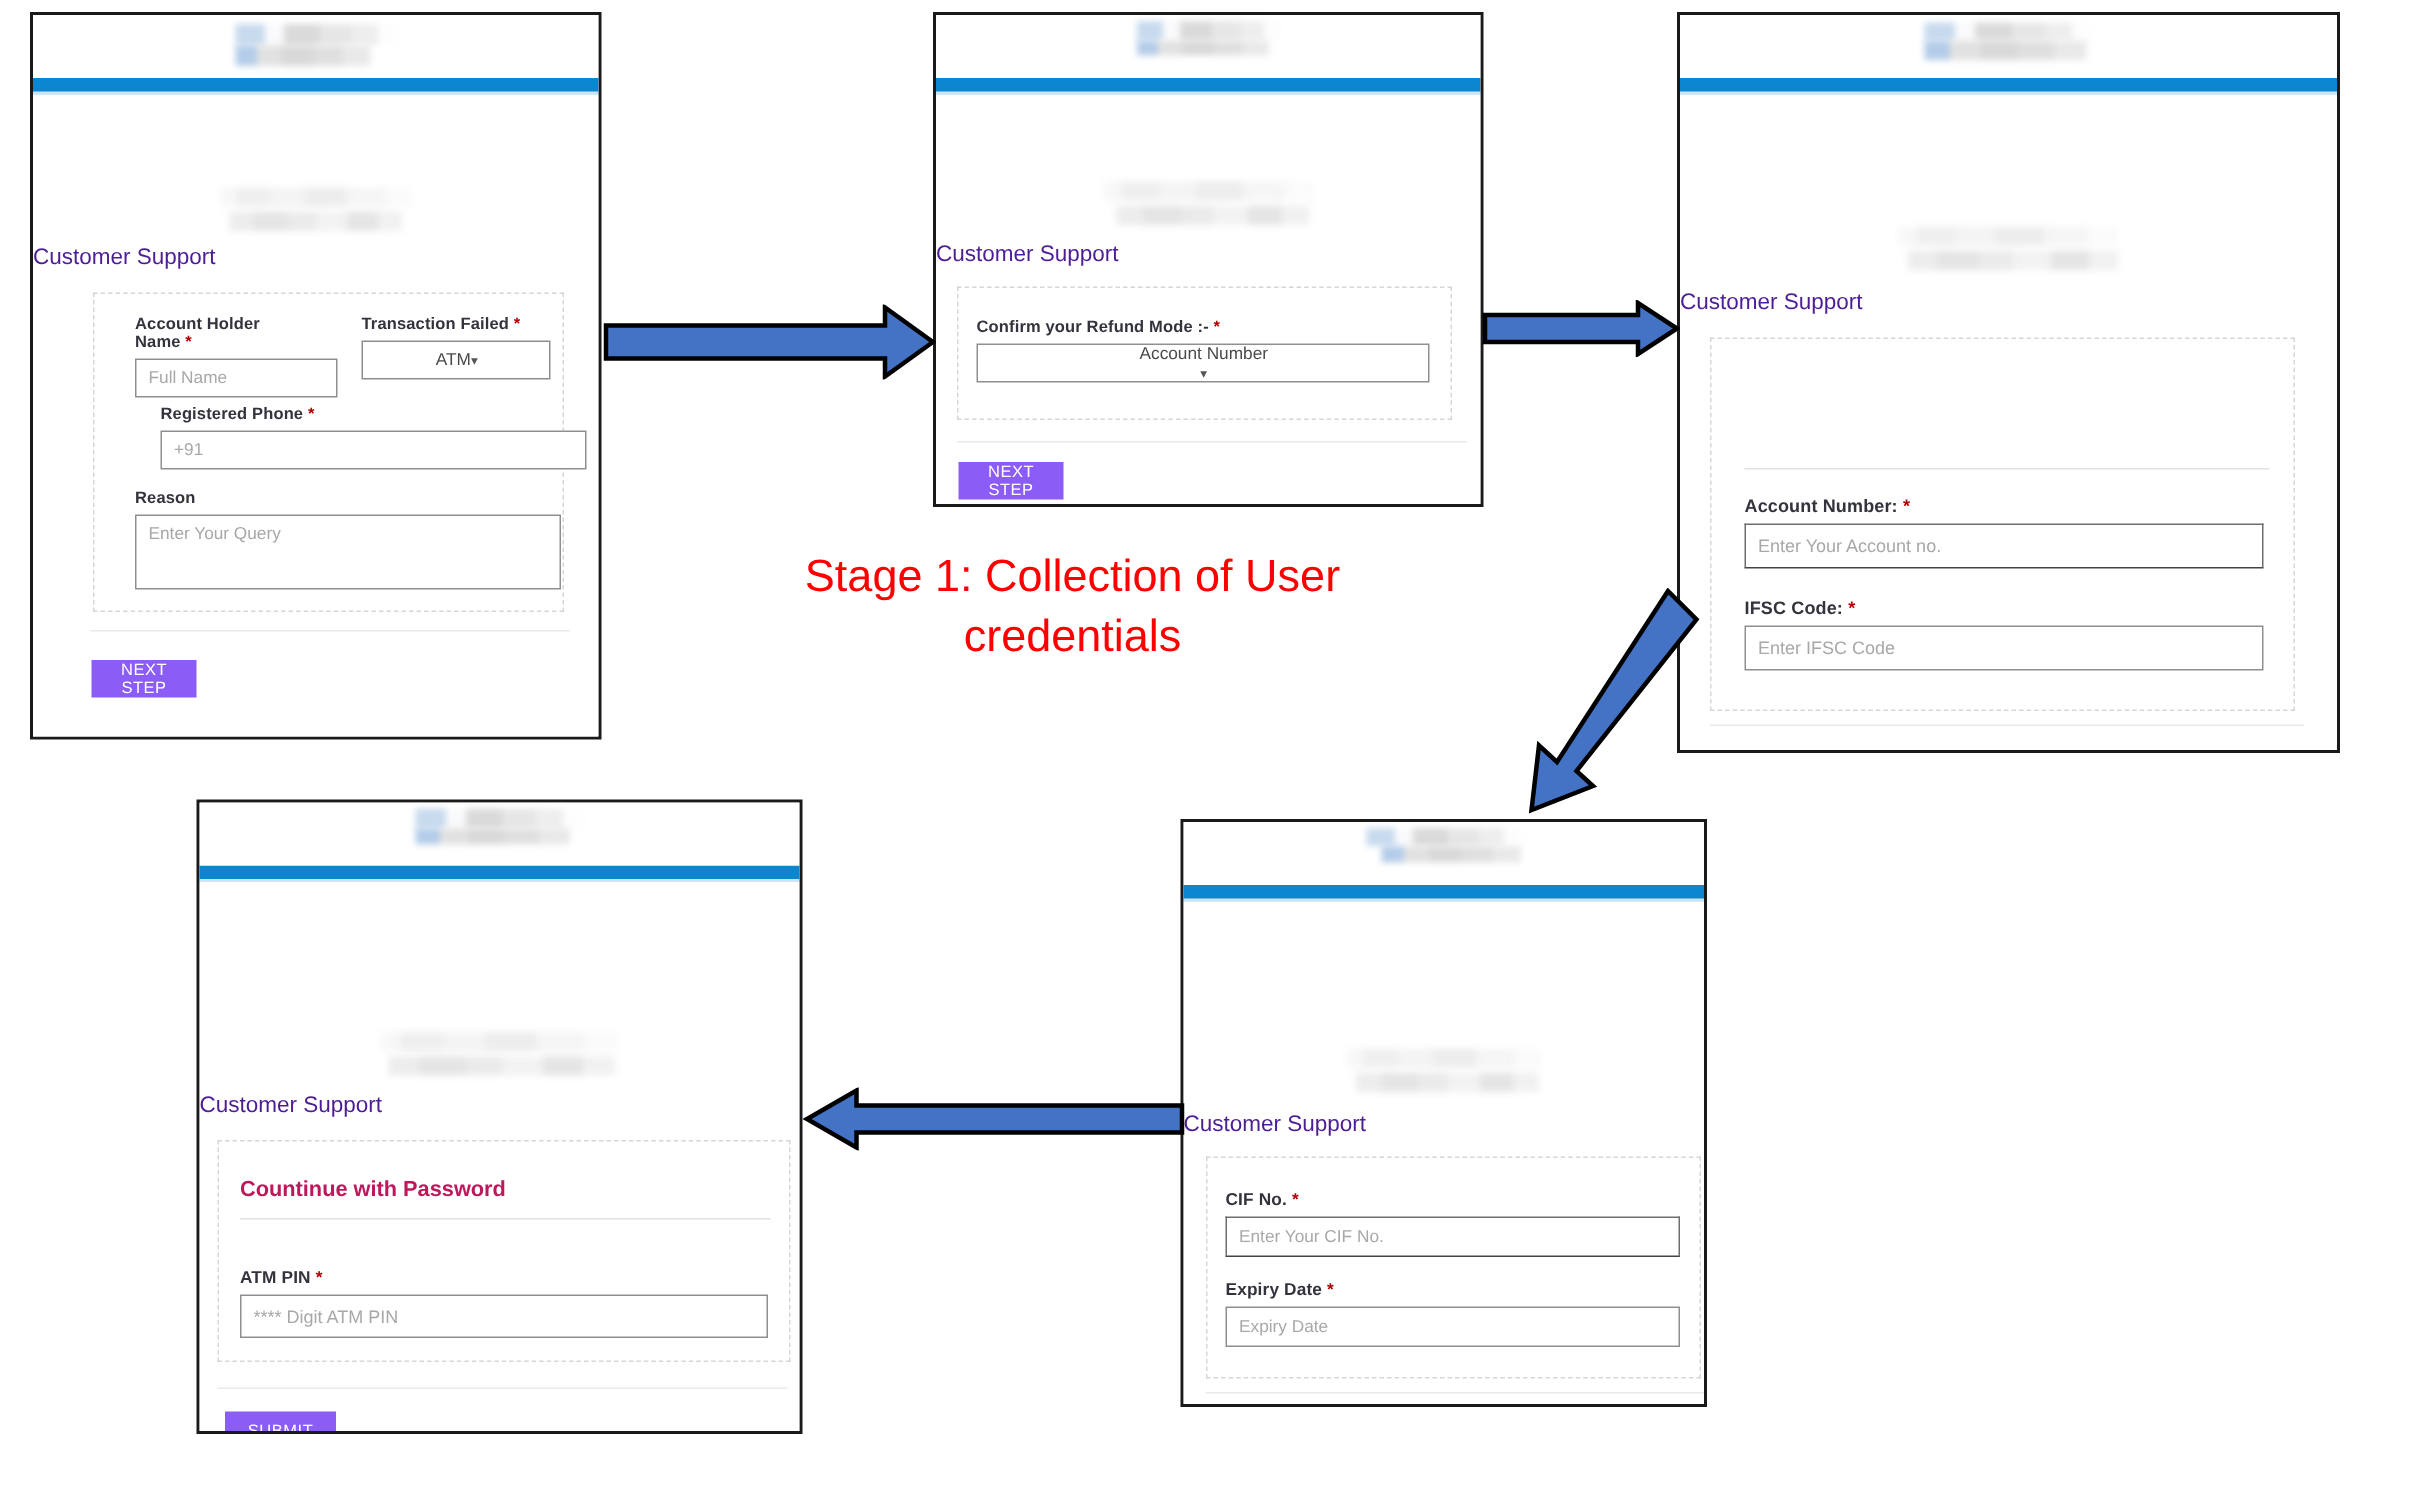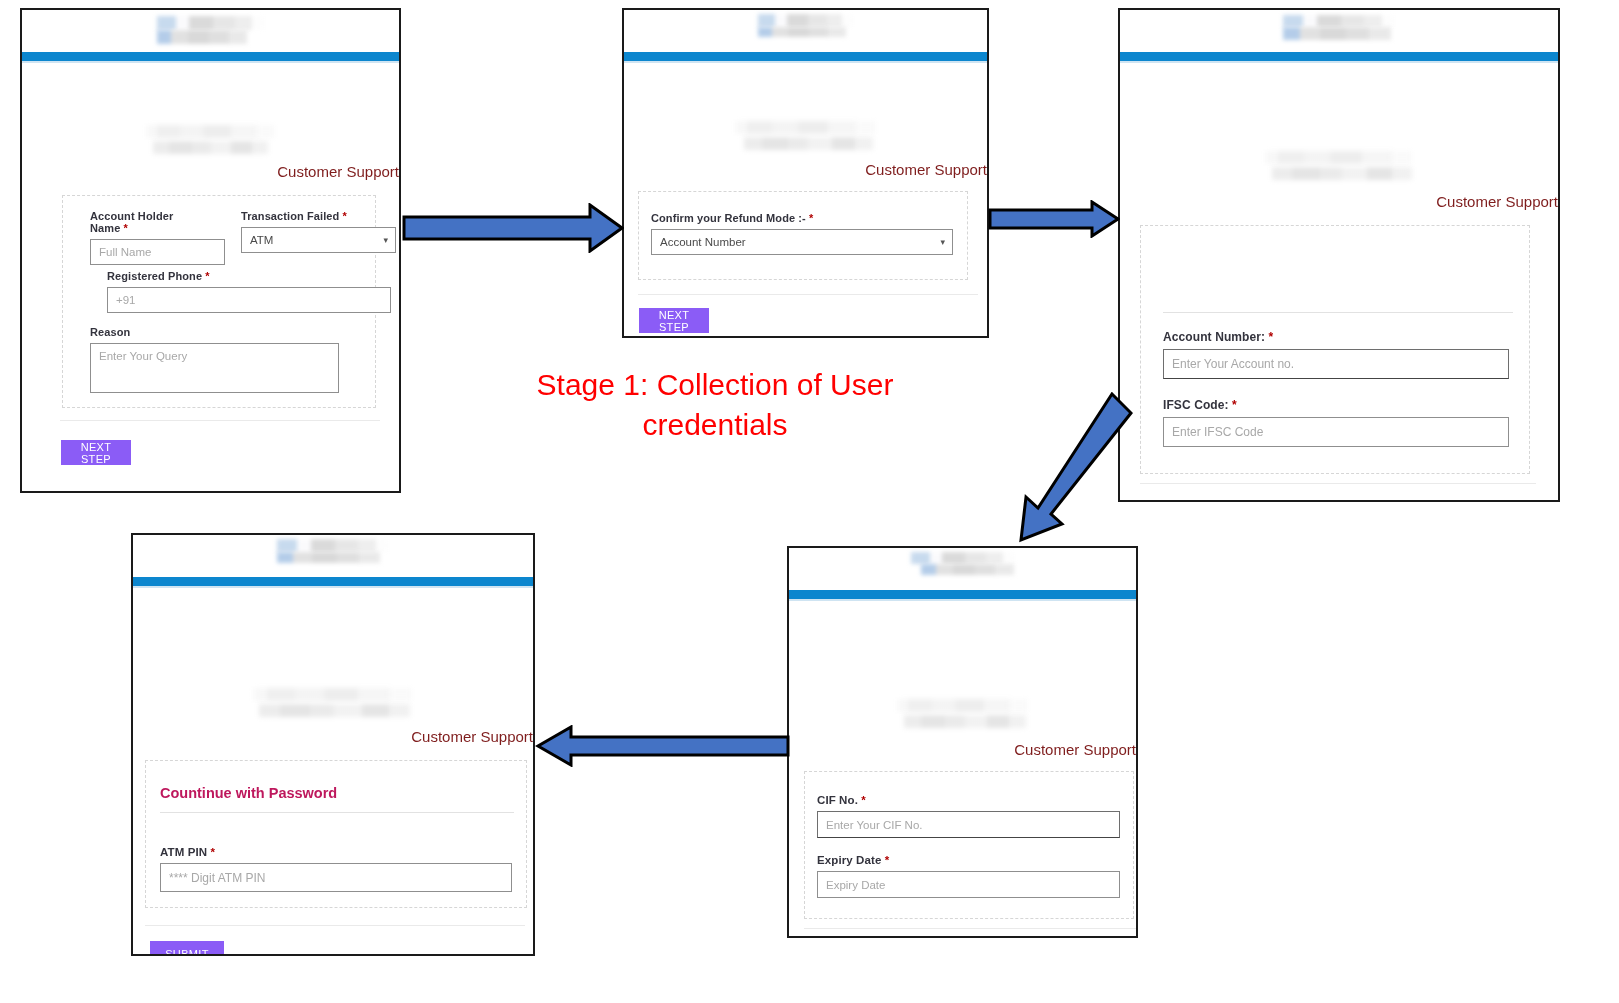--- a/index.html
+++ b/index.html
@@ -94,22 +94,22 @@
       linear-gradient(90deg,
         rgba(236,236,236,0.98) 0 14%,
         rgba(228,228,228,0.98) 14% 34%,
         rgba(234,234,234,0.98) 34% 50%,
         rgba(242,242,242,0.98) 50% 68%,
         rgba(228,228,228,0.98) 68% 86%,
         rgba(240,240,240,0.95) 86% 100%);
   }
 
   .support-title {
-    text-align: right;
-    color: #7f1d1d;
+    text-align: left;
+    color: #4c1d95;
     font-size: 15px;
     font-weight: 400;
   }
 
   .fieldset {
     border: 1px dashed #d6d6d6;
     box-sizing: border-box;
   }
 
   .field-label {
@@ -219,39 +219,39 @@
           <span class="req">*</span>
         </div>
         <div class="inp" style="width:135px;">Full Name</div>
       </div>
 
       <div style="position:absolute; left:178px; top:14px;">
         <div class="field-label">
           <span>Transaction Failed</span>
           <span class="req">*</span>
         </div>
-        <div class="sel" style="width:155px;">
+        <div class="sel" style="width:126px;justify-content:center;">
           <span>ATM</span>
           <span class="caret">▾</span>
         </div>
       </div>
 
       <div style="position:absolute; left:44px; top:74px;">
         <div class="field-label">
           <span>Registered Phone</span>
           <span class="req">*</span>
         </div>
         <div class="inp" style="width:284px;">+91</div>
       </div>
 
       <div style="position:absolute; left:27px; top:130px;">
         <div class="field-label">
           <span>Reason</span>
         </div>
-        <div class="inp area" style="width:249px;">Enter Your Query</div>
+        <div class="inp area" style="width:284px;">Enter Your Query</div>
       </div>
     </div>
 
     <div class="hr-top" style="position:absolute; left:38px; top:357px; width:320px;"></div>
 
     <button class="btn" style="position:absolute; left:39px; top:377px; width:70px; height:25px;">NEXT STEP</button>
   </div>
 </div>
 
 <div class="card" style="left:622px; top:8px; width:367px; height:330px;">
@@ -270,21 +270,21 @@
     </div>
 
     <div class="support-title" style="position:absolute; top:98px; left:0; right:0;">Customer Support</div>
 
     <div class="fieldset" style="position:absolute; left:14px; top:128px; width:330px; height:89px;">
       <div style="position:absolute; left:12px; top:20px;">
         <div class="field-label">
           <span>Confirm your Refund Mode :-</span>
           <span class="req">*</span>
         </div>
-        <div class="sel" style="width:302px;">
+        <div class="sel" style="width:302px;flex-direction:column;">
           <span>Account Number</span>
           <span class="caret">▾</span>
         </div>
       </div>
     </div>
 
     <div class="hr-top" style="position:absolute; left:14px; top:231px; width:340px;"></div>
 
     <button class="btn" style="position:absolute; left:15px; top:245px; width:70px; height:25px;">NEXT STEP</button>
   </div>

